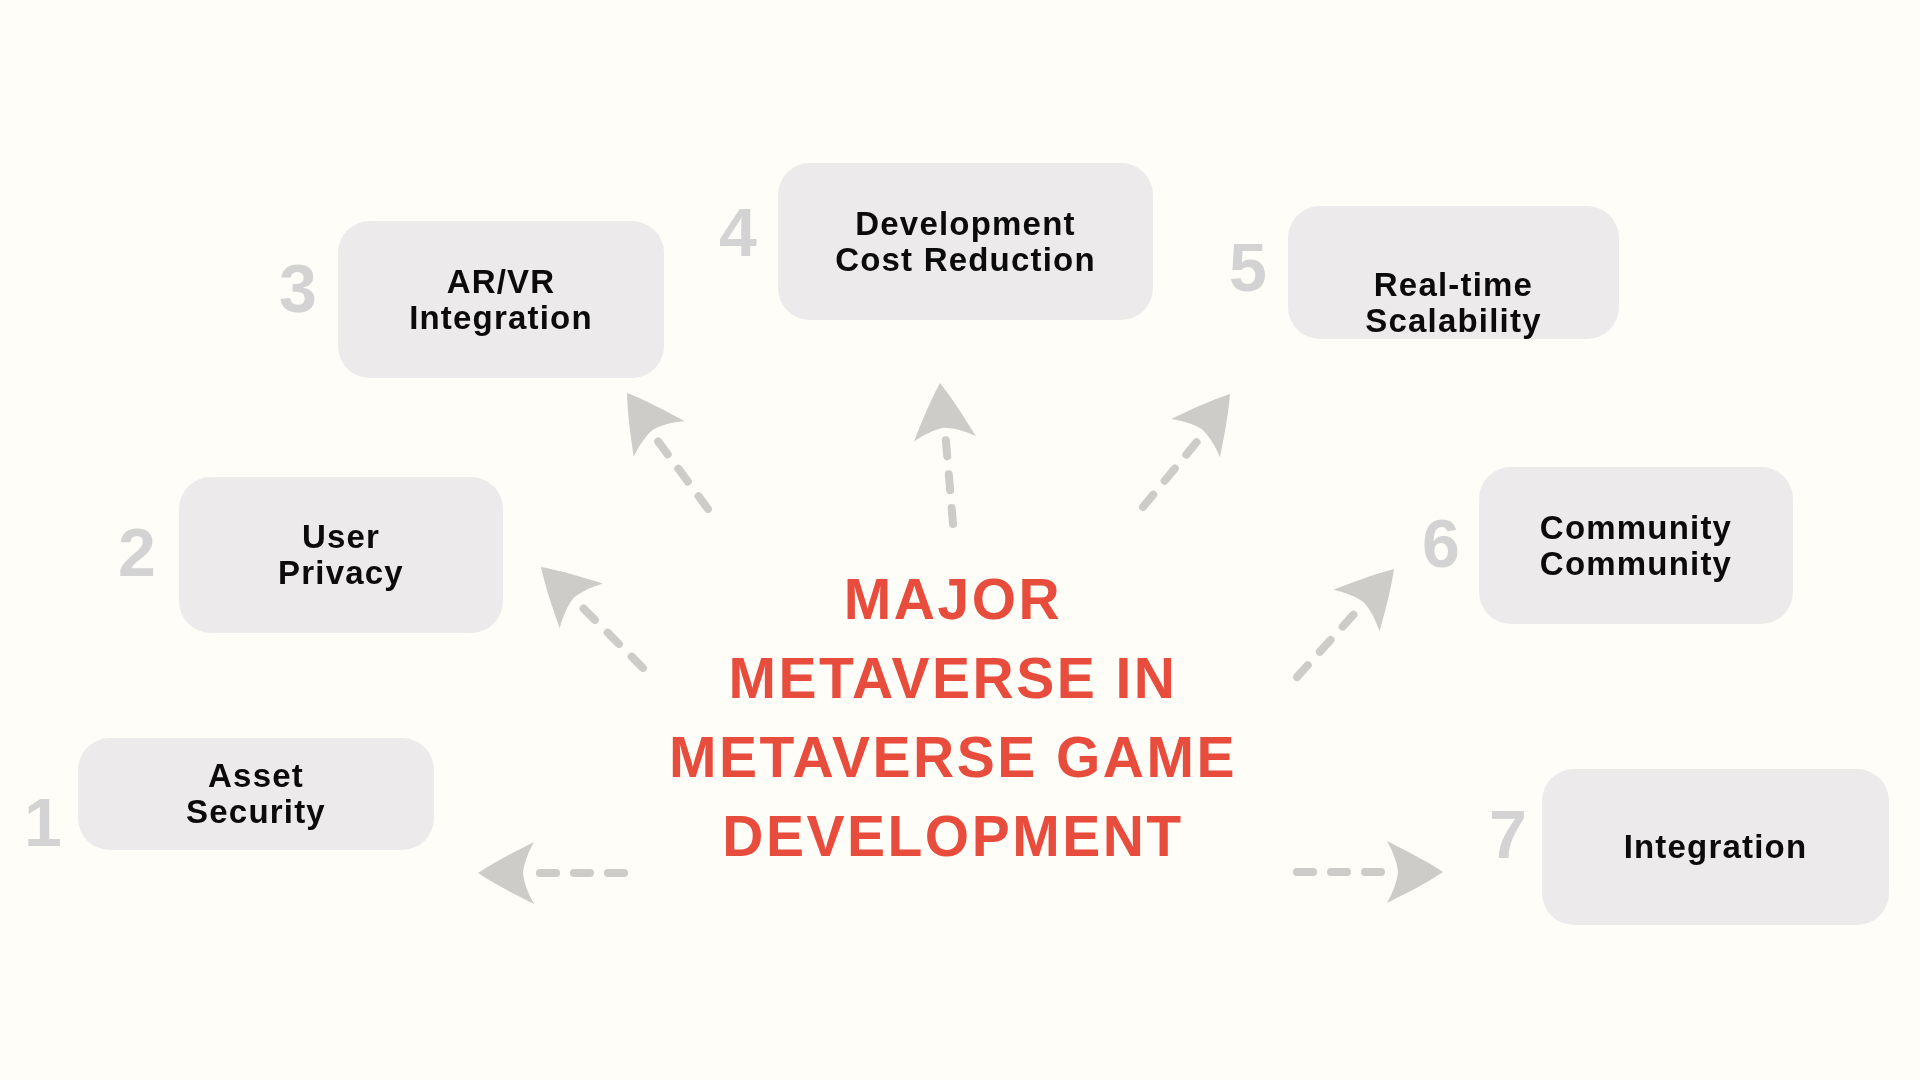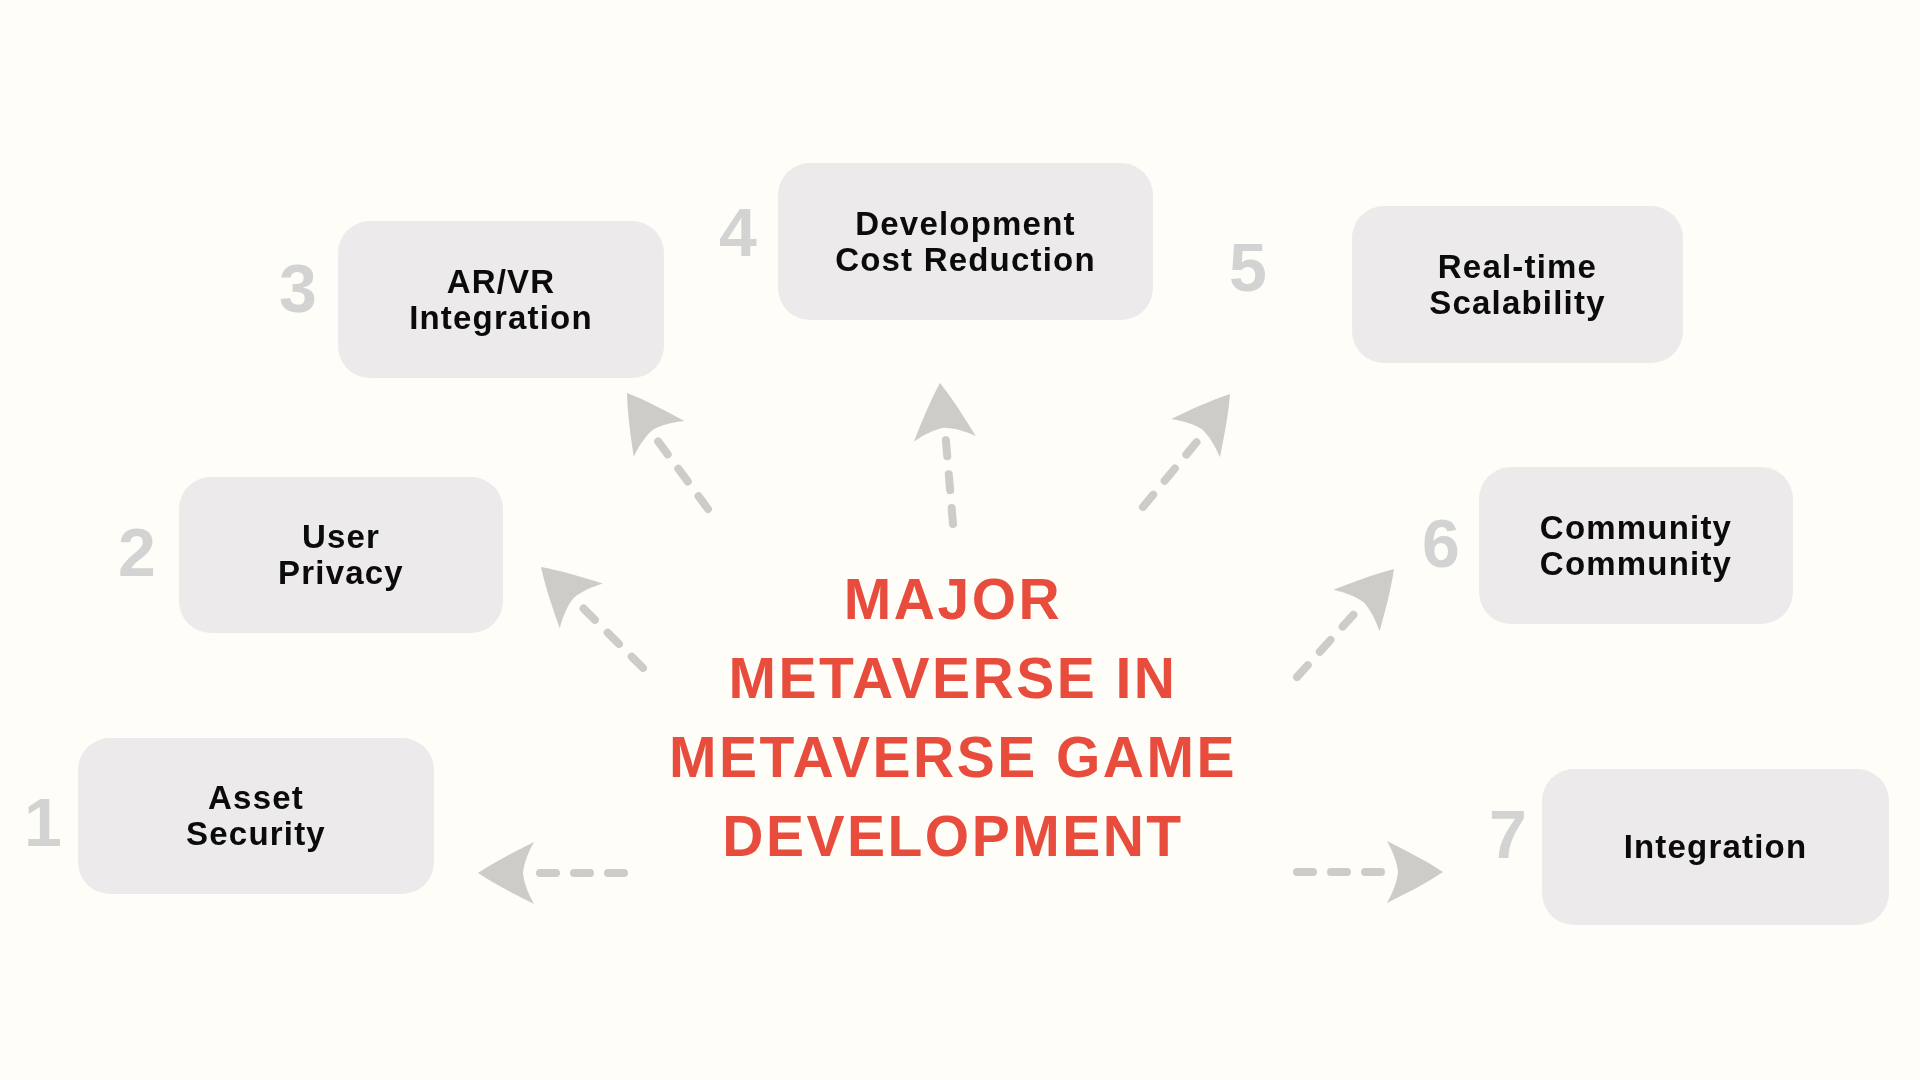--- a/index.html
+++ b/index.html
@@ -79,21 +79,21 @@
 </svg>
 
 <div class="title">
   <span>MAJOR</span>
   <span>METAVERSE IN</span>
   <span>METAVERSE GAME</span>
   <span>DEVELOPMENT</span>
 </div>
 
 <div class="num" style="left:13px; top:788px;">1</div>
-<div class="card" style="left:78px; top:738px; width:356px; height:156px;">
+<div class="card" style="left:78px; top:738px; width:356px; height:112px;">
   <div class="lines">
     <span>Asset</span>
     <span>Security</span>
   </div>
 </div>
 
 <div class="num" style="left:107px; top:518px;">2</div>
 <div class="card" style="left:179px; top:477px; width:324px; height:156px;">
   <div class="lines">
     <span>User</span>
@@ -111,21 +111,21 @@
 
 <div class="num" style="left:708px; top:198px;">4</div>
 <div class="card" style="left:778px; top:163px; width:375px; height:157px;">
   <div class="lines">
     <span>Development</span>
     <span>Cost Reduction</span>
   </div>
 </div>
 
 <div class="num" style="left:1218px; top:233px;">5</div>
-<div class="card" style="left:1352px; top:206px; width:331px; height:157px;">
+<div class="card" style="left:1288px; top:206px; width:331px; height:133px;align-items:flex-end;">
   <div class="lines">
     <span>Real-time</span>
     <span>Scalability</span>
   </div>
 </div>
 
 <div class="num" style="left:1411px; top:509px;">6</div>
 <div class="card" style="left:1479px; top:467px; width:314px; height:157px;">
   <div class="lines">
     <span>Community</span>

